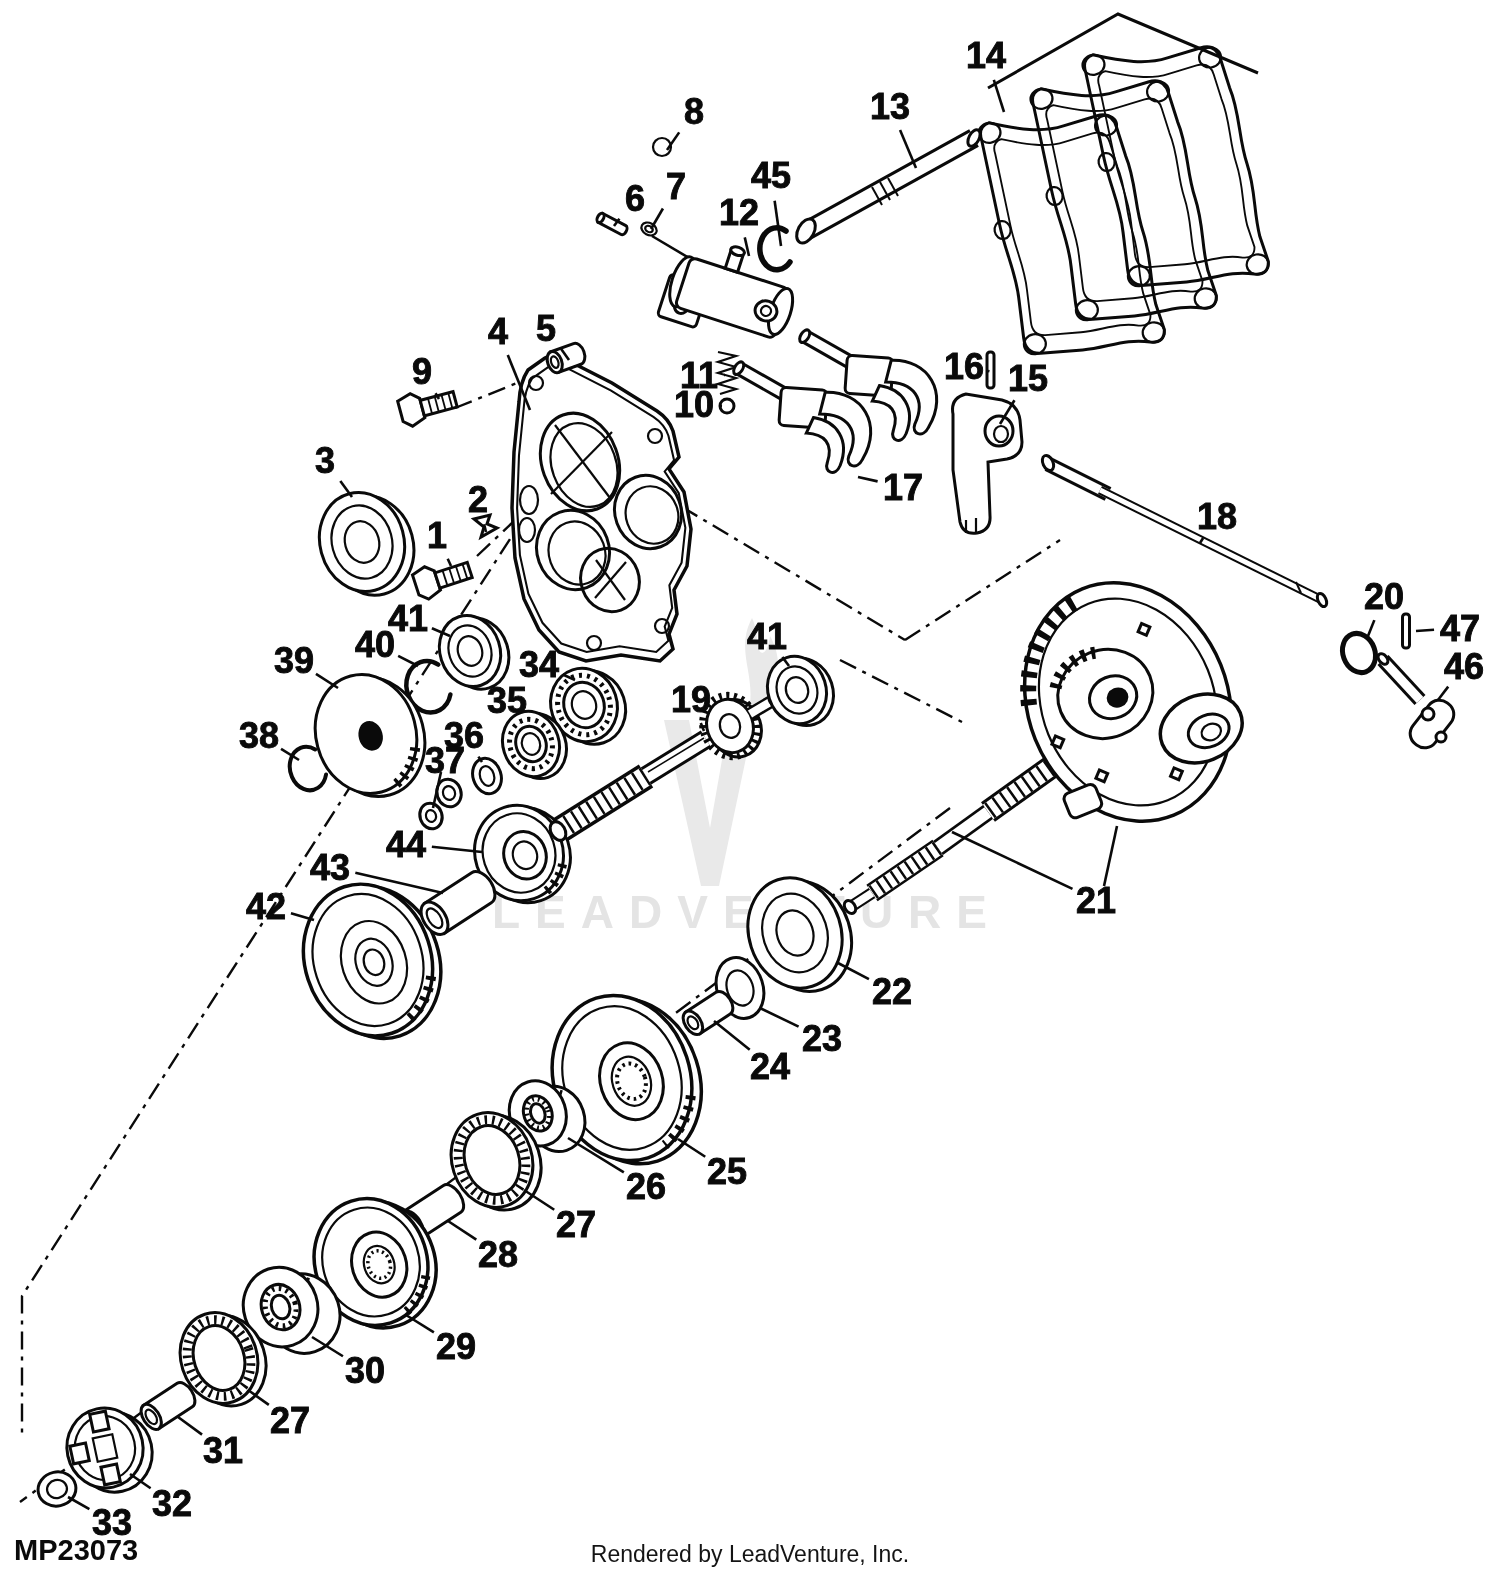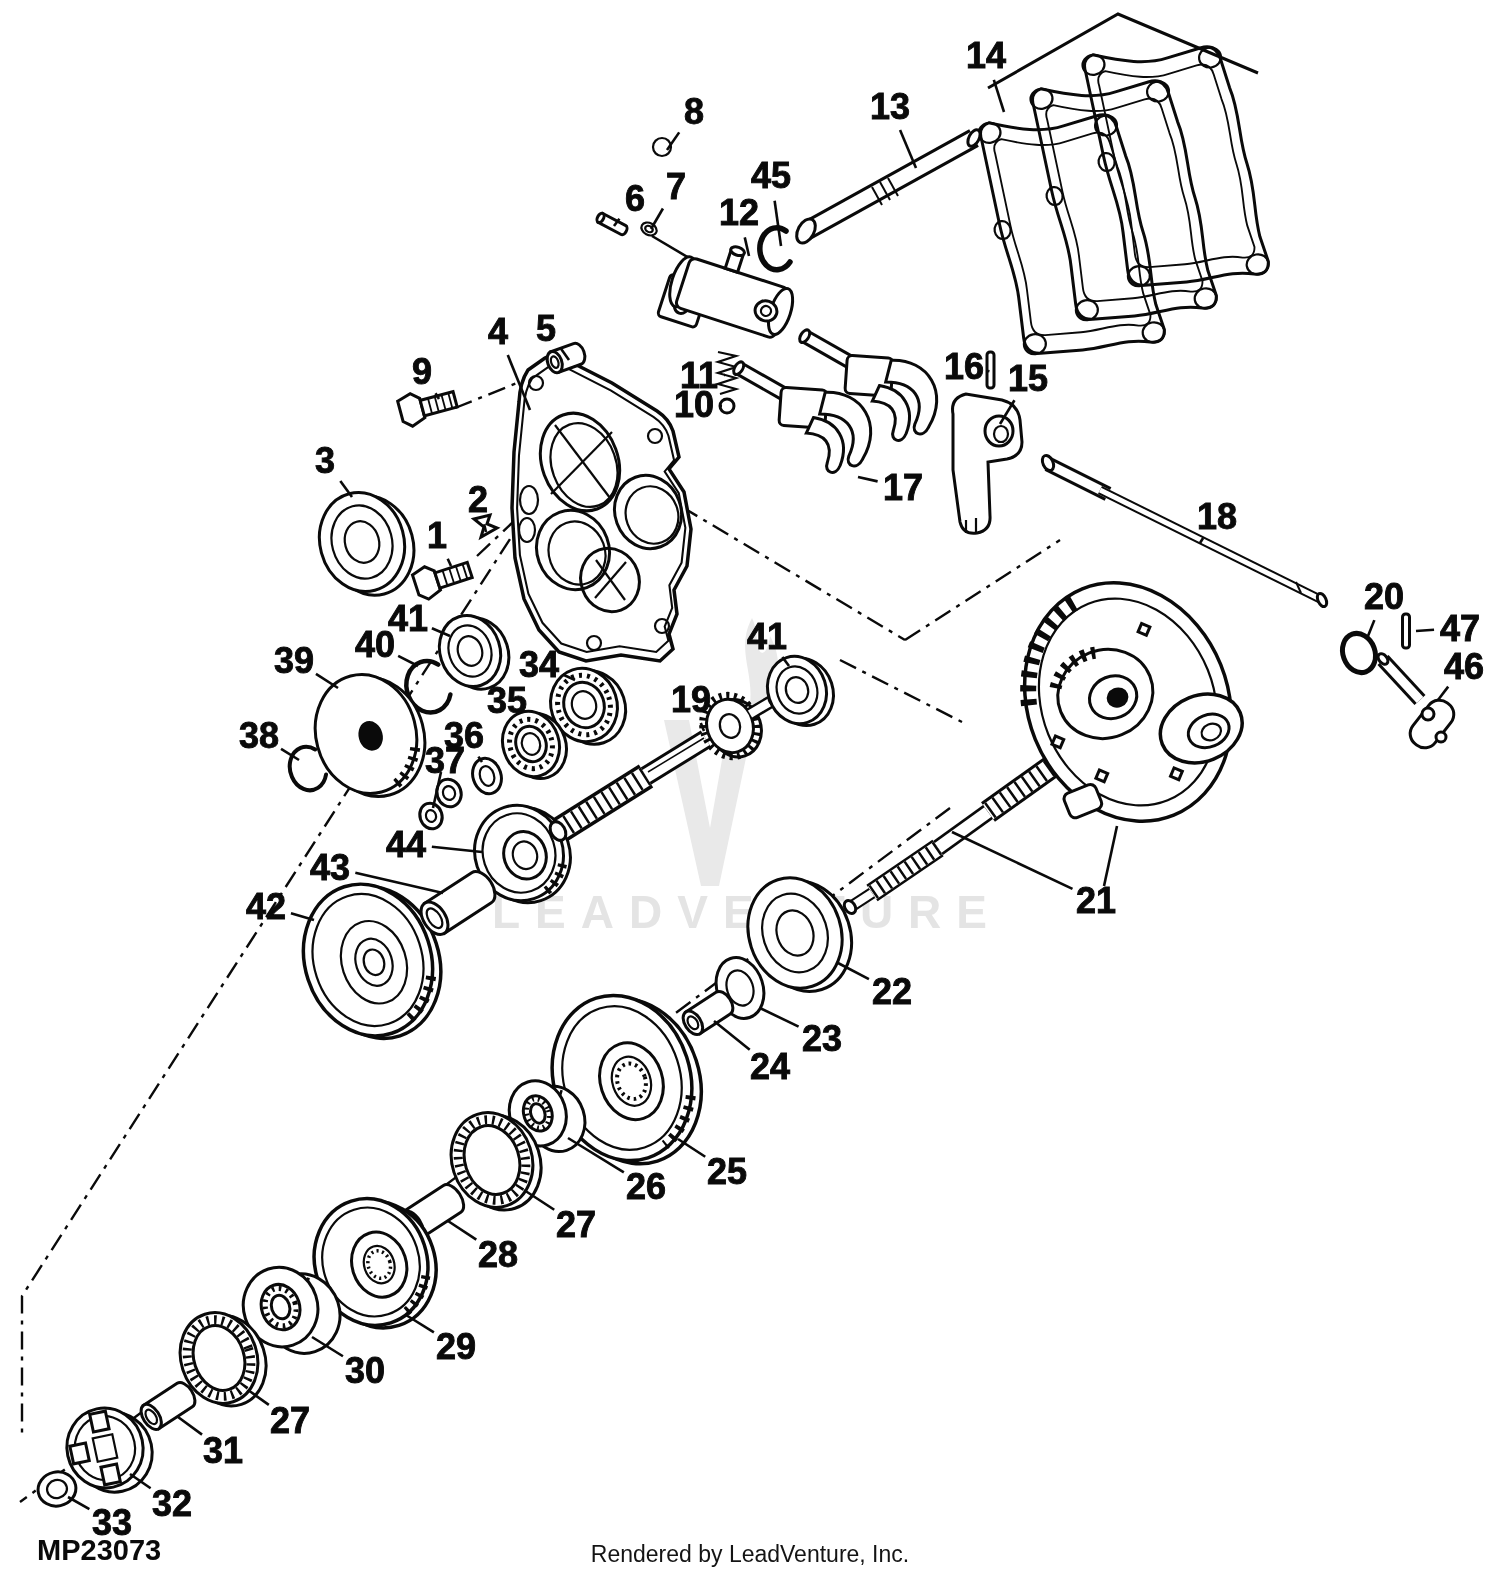--- a/index.html
+++ b/index.html
@@ -14,21 +14,21 @@
   .blk {fill:#0a0a0a;stroke:none;}
   .teeth{fill:none;stroke:#0a0a0a;}
   .dashdot{fill:none;stroke:#0a0a0a;stroke-width:2.4;stroke-dasharray:18 7 4 7;}
   .lead{stroke:#0a0a0a;stroke-width:2.6;}
   .leader{stroke:#0a0a0a;stroke-width:2.6;}
   .callout{font-family:"Liberation Sans",sans-serif;font-weight:bold;font-size:36px;
            fill:#0a0a0a;stroke:#0a0a0a;stroke-width:0.9px;paint-order:stroke;
            text-anchor:middle;dominant-baseline:central;}
   .wm-text{font-family:"Liberation Sans",sans-serif;font-weight:bold;font-size:46px;
            letter-spacing:15px;fill:#e4e4e4;}
-  .drawing-number{position:absolute;left:14px;top:1534px;font-size:29px;font-weight:bold;color:#0a0a0a;margin-left:23px;}
+  .drawing-number{position:absolute;left:14px;top:1534px;font-size:29px;font-weight:bold;color:#0a0a0a;}
   .footer-credit{position:absolute;left:50%;transform:translateX(-50%);top:1541px;
                  font-size:23px;color:#141414;}
 </style>
 </head>
 <body>
 
 <div class="canvas">
 
 <svg id="diagram-svg" width="1500" height="1577" viewBox="0 0 1500 1577" xmlns="http://www.w3.org/2000/svg">
 

